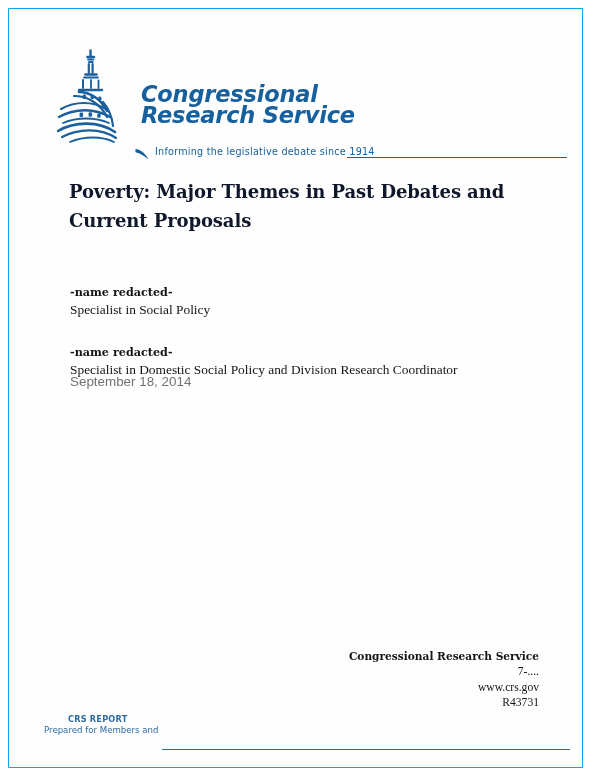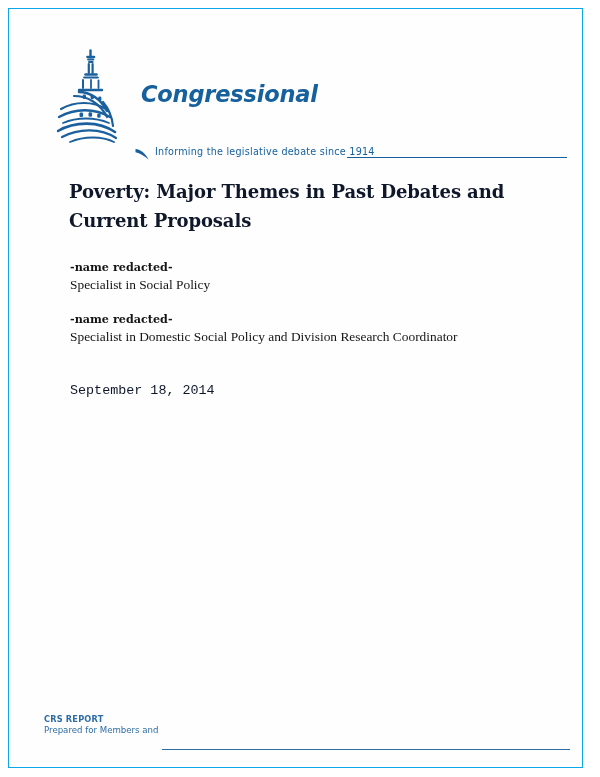--- a/index.html
+++ b/index.html
@@ -112,33 +112,34 @@
     top: 250px;
     width: 470px;
     color: #141414;
   }
   .author-block { margin-bottom: 17px; }
   .author-name {
     font-family: "DejaVu Serif", serif;
     font-weight: bold;
     font-size: 11.2px;
     line-height: 17px;
+    margin-top: 25px;
   }
   .author-role {
     font-family: Liberation Serif, serif;
     font-size: 13.4px;
     line-height: 18px;
   }
   .pub-date {
     position: absolute;
     left: 61px;
-    top: 374px;
-    font-family: Liberation Mono, monospace;
+    top: 365px;
+    font-family: Liberation Sans, sans-serif;
     font-size: 13.4px;
-    color: #0f172a;
+    color: #737373;
   }
 
   
   .colophon {
     position: absolute;
     right: 43px;
     top: 640px;
     text-align: right;
     color: #141414;
   }
@@ -162,20 +163,21 @@
     width: 535px;
     height: 40px;
   }
   .footer-title {
     font-family: "DejaVu Sans", sans-serif;
     font-weight: bold;
     font-size: 8.2px;
     color: #2E6DA4;
     letter-spacing: 0.2px;
     line-height: 11px;
+    margin-left: 24px;
   }
   .footer-sub {
     font-family: "DejaVu Sans", sans-serif;
     font-size: 8.6px;
     color: #2E6DA4;
     line-height: 11px;
   }
   .footer-rule {
     position: absolute;
     left: 118px;
@@ -230,20 +232,21 @@
 
           <rect x="22.5" y="65.5" width="3.6" height="4.6" rx="1.4"></rect>
           <rect x="31.5" y="65.2" width="3.6" height="4.6" rx="1.4"></rect>
           <rect x="40.2" y="66.4" width="3.4" height="4.4" rx="1.4"></rect>
         </g>
       </svg>
     </div>
 
     <div class="logo-wordmark">
       <span>Congressional</span>
+      <span class="line2">Research Service</span>
     </div>
 
     <div class="tagline-row">
       <div class="tagline-swoosh">
         <svg width="16" height="13" viewBox="0 0 16 13" xmlns="http://www.w3.org/2000/svg">
           <path d="M0.5 1 C5 1.5 10 4.5 13.5 11.5 C9.5 8 5 5 0.5 4.2 Z" fill="#17609E"></path>
         </svg>
       </div>
       <div class="tagline-text">Informing the legislative debate since 1914</div>
       <div class="tagline-rule"></div>
@@ -261,20 +264,26 @@
       <div class="author-role">Specialist in Social Policy</div>
     </div>
     <div class="author-block">
       <div class="author-name">-name redacted-</div>
       <div class="author-role">Specialist in Domestic Social Policy and Division Research Coordinator</div>
     </div>
   </div>
 
   <div class="pub-date">September 18, 2014</div>
 
+  <div class="colophon">
+    <div class="colophon-org">Congressional Research Service</div>
+    <div class="colophon-line">7-....</div>
+    <div class="colophon-line">www.crs.gov</div>
+    <div class="colophon-line">R43731</div>
+  </div>
 
   <div class="footer">
     <div class="footer-title">CRS REPORT</div>
     <div class="footer-sub">Prepared for Members and</div>
     <div class="footer-rule"></div>
   </div>
 
 </div>
 
 </body></html>

